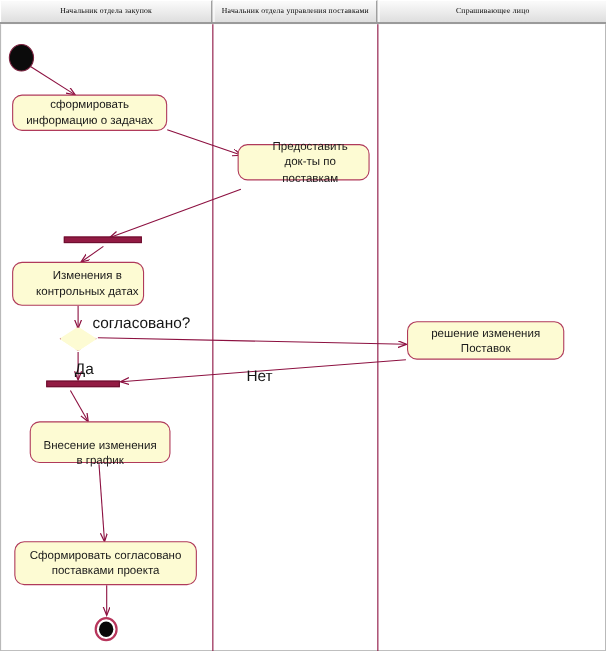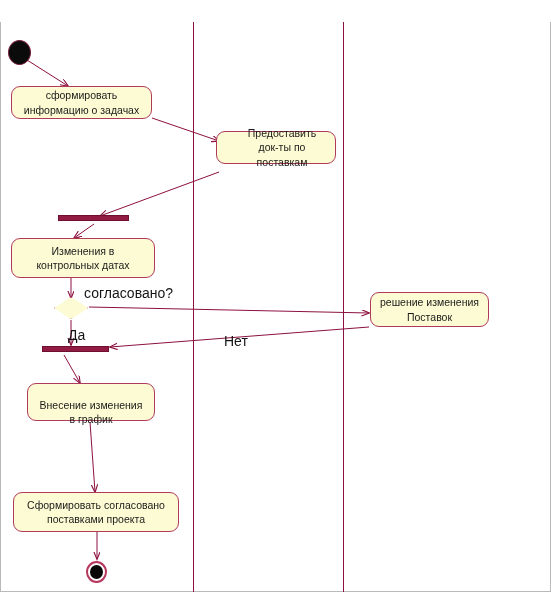--- a/index.html
+++ b/index.html
@@ -129,20 +129,25 @@
     position:absolute;left:0;top:0;width:551px;height:592px;
     overflow:visible;
     pointer-events:none;
   }
 </style>
 </head>
 <body>
 
 <div id="canvas">
 
+  <div class="lane-header-band">
+    <div class="lane-header h1">Начальник отдела закупок</div>
+    <div class="lane-header h2">Начальник отдела управления поставками</div>
+    <div class="lane-header h3">Спрашивающее лицо</div>
+  </div>
 
   <div class="frame"></div>
 
   <div class="lane-div d1"></div>
   <div class="lane-div d2"></div>
 
   <svg class="wires" viewBox="0 0 551 592">
     <defs>
       <marker id="ah" markerWidth="9" markerHeight="9" refX="7.5" refY="3.2" orient="auto" markerUnits="userSpaceOnUse">
         <path d="M0,0 L8,3.2 L0,6.4" fill="none" stroke="#8c1040" stroke-width="1.1"></path>
@@ -181,34 +186,34 @@
 информацию о задачах</span>
   </div>
 
   <div class="activity" style="left:216px;top:131px;width:120px;height:33px;">
     <span style="white-space:pre-line;margin-left:12px;">Предоставить
 док-ты по поставкам</span>
   </div>
 
   <div class="sync-bar" style="left:58px;top:215px;width:71px;"></div>
 
-  <div class="activity" style="left:11px;top:238px;width:144px;height:40px;">
+  <div class="activity" style="left:11px;top:238px;width:120px;height:40px;justify-content:flex-end;">
     <span style="white-space:pre-line;">Изменения в
 контрольных датах</span>
   </div>
 
   <div class="decision" style="left:54px;top:297px;">
     <div class="decision-fill"></div>
   </div>
   <div class="edge-label" style="left:84px;top:285px;">согласовано?</div>
 
   <div class="edge-label" style="left:224px;top:291px;margin-top:42px;">Нет</div>
   <div class="edge-label" style="left:68px;top:327px;">Да</div>
 
-  <div class="activity" style="left:370px;top:292px;width:119px;height:35px;">
+  <div class="activity" style="left:370px;top:292px;width:143px;height:35px;align-items:flex-end;">
     <span style="white-space:pre-line;">решение изменения
 Поставок</span>
   </div>
 
   <div class="sync-bar" style="left:42px;top:346px;width:67px;"></div>
 
   <div class="activity" style="left:27px;top:383px;width:128px;height:38px;">
     <span style="white-space:pre-line;margin-top:20px;">Внесение изменения
 в график</span>
   </div>

